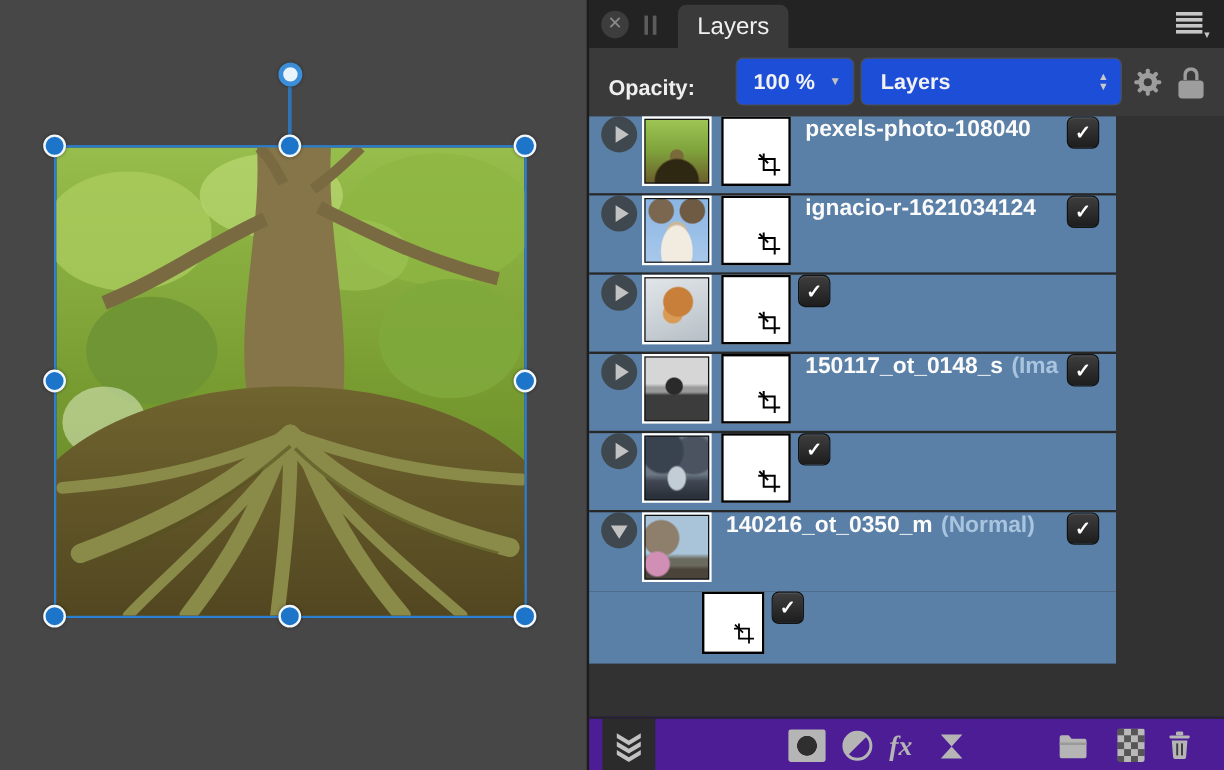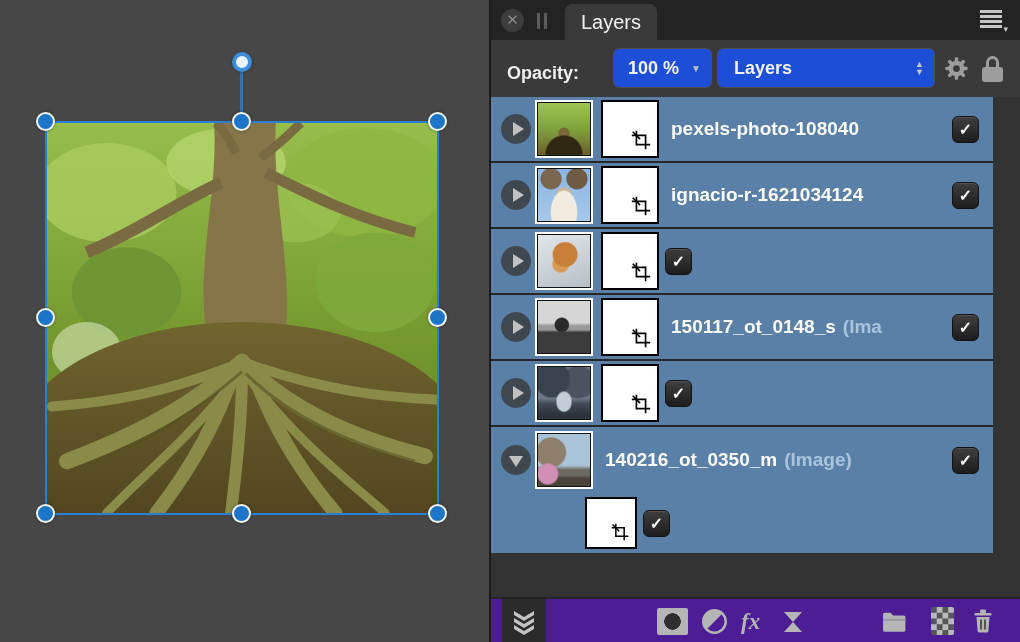--- a/index.html
+++ b/index.html
@@ -48,21 +48,21 @@
   .stepper { display:flex; flex-direction:column; align-items:center; line-height:8px; }
   .stepper span { font-size:9px; color:#c9c9c9; }
   .gear { position:absolute; left:452px; top:15px; }
   .lock { position:absolute; left:491px; top:16px; width:21px; height:26px; }
   .lock .shackle { width:13px; height:11px; border:3.5px solid #9d9d9d; border-bottom:none;
                    border-radius:7px 7px 0 0; margin:0 auto; }
   .lock .body { width:21px; height:15px; background:#9d9d9d; border-radius:3px; }
 
   
   .list { position:absolute; left:0; top:97px; width:100%; height:500px; background:#323232; }
-  .row { position:relative; width:502px; background:var(--row-blue,#5b80a7); display:flex; align-items:center; }
+  .row { position:relative; width:439px; background:var(--row-blue,#5b80a7); display:flex; align-items:flex-start; }
   .row.sep { border-bottom:2px solid #272727; }
   .row.h66 { height:66px; }
   .row.h60 { height:60px; }
   .disc { width:30px; height:30px; border-radius:50%; background:#3a3a3acc; margin-left:10px;
           flex:0 0 30px; display:flex; align-items:center; justify-content:center; }
   .disc .tri-r { width:0; height:0; border-left:11px solid #c2c2c2; border-top:7px solid transparent;
                  border-bottom:7px solid transparent; margin-left:4px; }
   .disc .tri-d { width:0; height:0; border-top:11px solid #c2c2c2; border-left:7px solid transparent;
                  border-right:7px solid transparent; margin-top:3px; }
   .thumb { width:58px; height:58px; border:2px solid #fff; outline:1px solid #111; outline-offset:-3px;
@@ -326,21 +326,21 @@
             </svg>
         </span>
         <span class="check">✓</span>
       </div>
 
       <div class="row h66">
         <span class="disc">
             <i class="tri-d"></i>
           </span>
         <span class="thumb" data-thumb="house"></span>
-        <span class="lname"><span>140216_ot_0350_m</span><span class="sfx">(Image)</span></span>
+        <span class="lname"><span>140216_ot_0350_m</span><span class="sfx">(Normal)</span></span>
         <span class="check">✓</span>
       </div>
 
       <div class="row h60">
         <span class="child-indent"></span>
         <span class="cropthumb small">
           <svg width="20" height="20" viewBox="0 0 24 24">
               <g stroke="#000" stroke-width="1.8" fill="none">
             <path d="M7 2v15h15"></path>
                 <path d="M2 7h15v15"></path>

